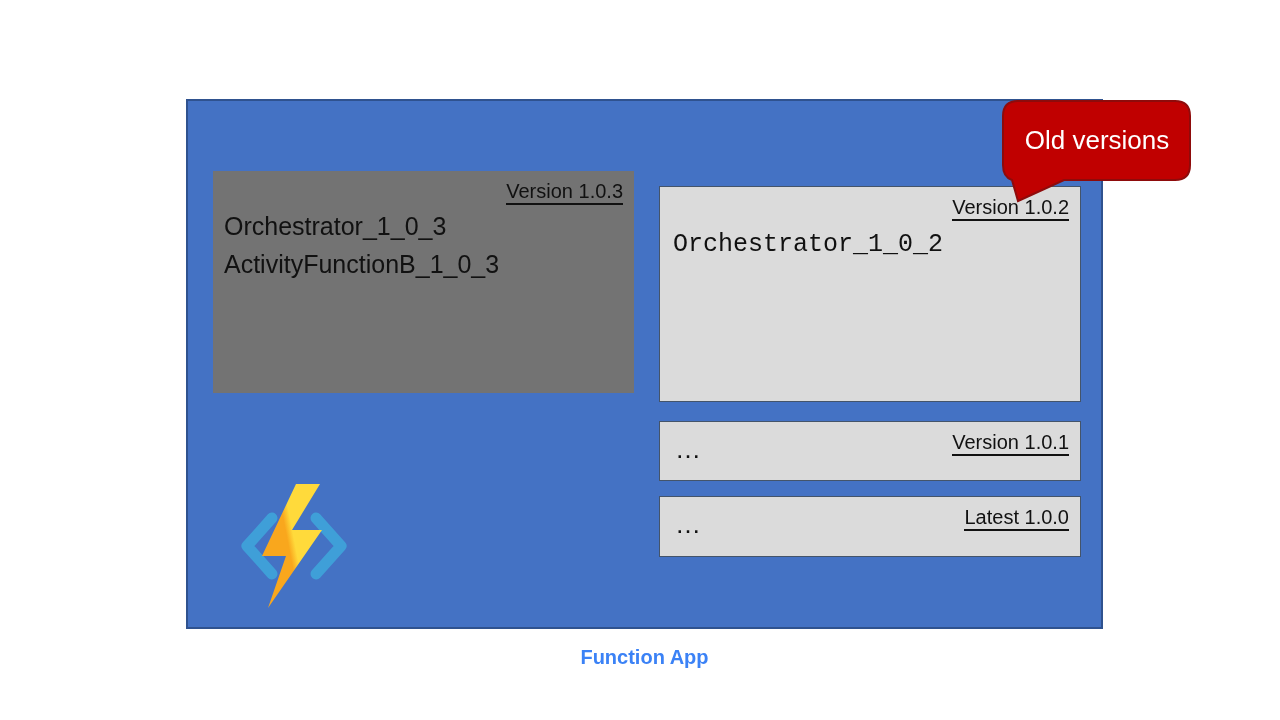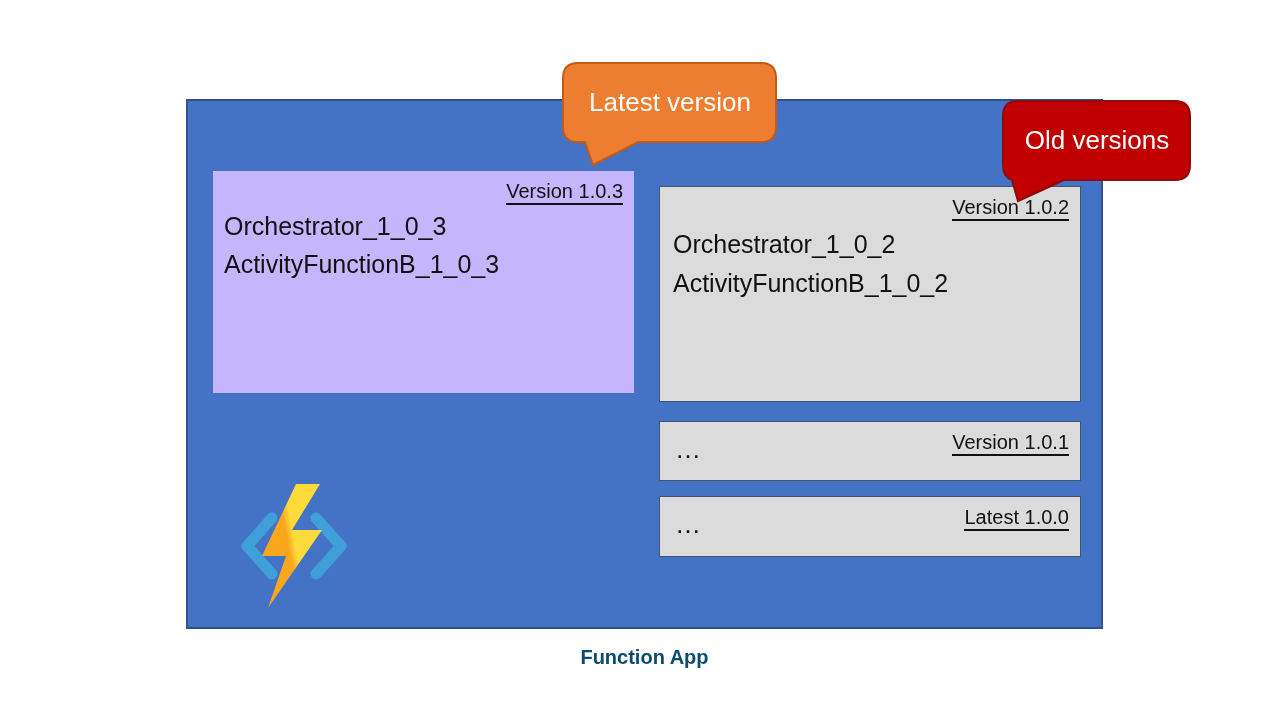--- a/index.html
+++ b/index.html
@@ -8,21 +8,21 @@
     font-family:"Liberation Sans",sans-serif;color:#1a1a1a;
   }
   .abs{position:absolute;}
   
   .app-rect{
     left:186px;top:99px;width:917px;height:530px;
     background:#4472C4;border:2px solid #2F528F;box-sizing:border-box;
   }
   
   .vbox{box-sizing:border-box;}
-  .box-latest{left:213px;top:171px;width:421px;height:222px;background:#c4b5fd;}
+  .box-latest{left:213px;top:171px;width:421px;height:222px;background:#737373;}
   .box-old{background:#DBDBDB;border:1px solid #44546A;}
   .box-v102{left:659px;top:186px;width:422px;height:216px;}
   .box-v101{left:659px;top:421px;width:422px;height:60px;}
   .box-v100{left:659px;top:496px;width:422px;height:61px;}
   .version-label{
     position:absolute;top:9px;right:11px;
     font-size:20px;line-height:22px;color:#111;
     border-bottom:2px solid #111;padding-bottom:1px;
   }
   .fn-list{position:absolute;left:11px;top:36px;font-size:25px;line-height:38px;color:#111;}
@@ -35,62 +35,55 @@
     display:flex;align-items:center;justify-content:center;
     color:#fff;font-size:26px;
   }
   .callout-latest{left:562px;top:62px;width:216px;height:104px;}
   .callout-old{left:1002px;top:64px;width:190px;height:104px;margin-top:36px;}
   
   .logo{left:232px;top:482px;width:124px;height:128px;}
   
   .caption{
     left:186px;top:646px;width:917px;text-align:center;
-    font-size:20px;font-weight:bold;color:#0c4a6e;
+    font-size:20px;font-weight:bold;color:#3b82f6;
   }
 </style>
 </head>
 <body>
 
 <div class="canvas">
 
   <div class="abs app-rect"></div>
 
   <div class="abs vbox box-latest">
     <span class="version-label">Version 1.0.3</span>
     <div class="fn-list">
       <div>Orchestrator_1_0_3</div>
       <div>ActivityFunctionB_1_0_3</div>
     </div>
   </div>
 
   <div class="abs vbox box-old box-v102">
     <span class="version-label">Version 1.0.2</span>
-    <div class="fn-list" style="left:13px;top:38px;line-height:39px;">
+    <div class="fn-list" style="left:13px;top:38px;line-height:39px;font-family:Liberation Mono, monospace;">
       <div>Orchestrator_1_0_2</div>
-      <div>ActivityFunctionB_1_0_2</div>
     </div>
   </div>
 
   <div class="abs vbox box-old box-v101">
     <span class="version-label">Version 1.0.1</span>
     <span class="ellipsis">…</span>
   </div>
 
   <div class="abs vbox box-old box-v100">
     <span class="version-label">Latest 1.0.0</span>
     <span class="ellipsis">…</span>
   </div>
 
-  <div class="abs callout callout-latest">
-    <svg width="216" height="104" viewBox="0 0 216 104">
-      <path d="M16 1 H199 Q214 1 214 16 V65 Q214 80 199 80 H76 L31 103 L23 80 H16 Q1 80 1 65 V16 Q1 1 16 1 Z" stroke-width="2" stroke="#C55A17" fill="#ED7D31"></path>
-    </svg>
-    <div class="callout-text">Latest version</div>
-  </div>
 
   <div class="abs callout callout-old">
     <svg width="190" height="104" viewBox="0 0 190 104">
       <path d="M16 1 H173 Q188 1 188 16 V65 Q188 80 173 80 H62 L16 101 L10 80 Q1 77 1 65 V16 Q1 1 16 1 Z" stroke-width="2" stroke="#8E0B0B" fill="#C00000"></path>
     </svg>
     <div class="callout-text">Old versions</div>
   </div>
 
   <div class="abs logo">
     <svg width="124" height="128" viewBox="0 0 124 128">

